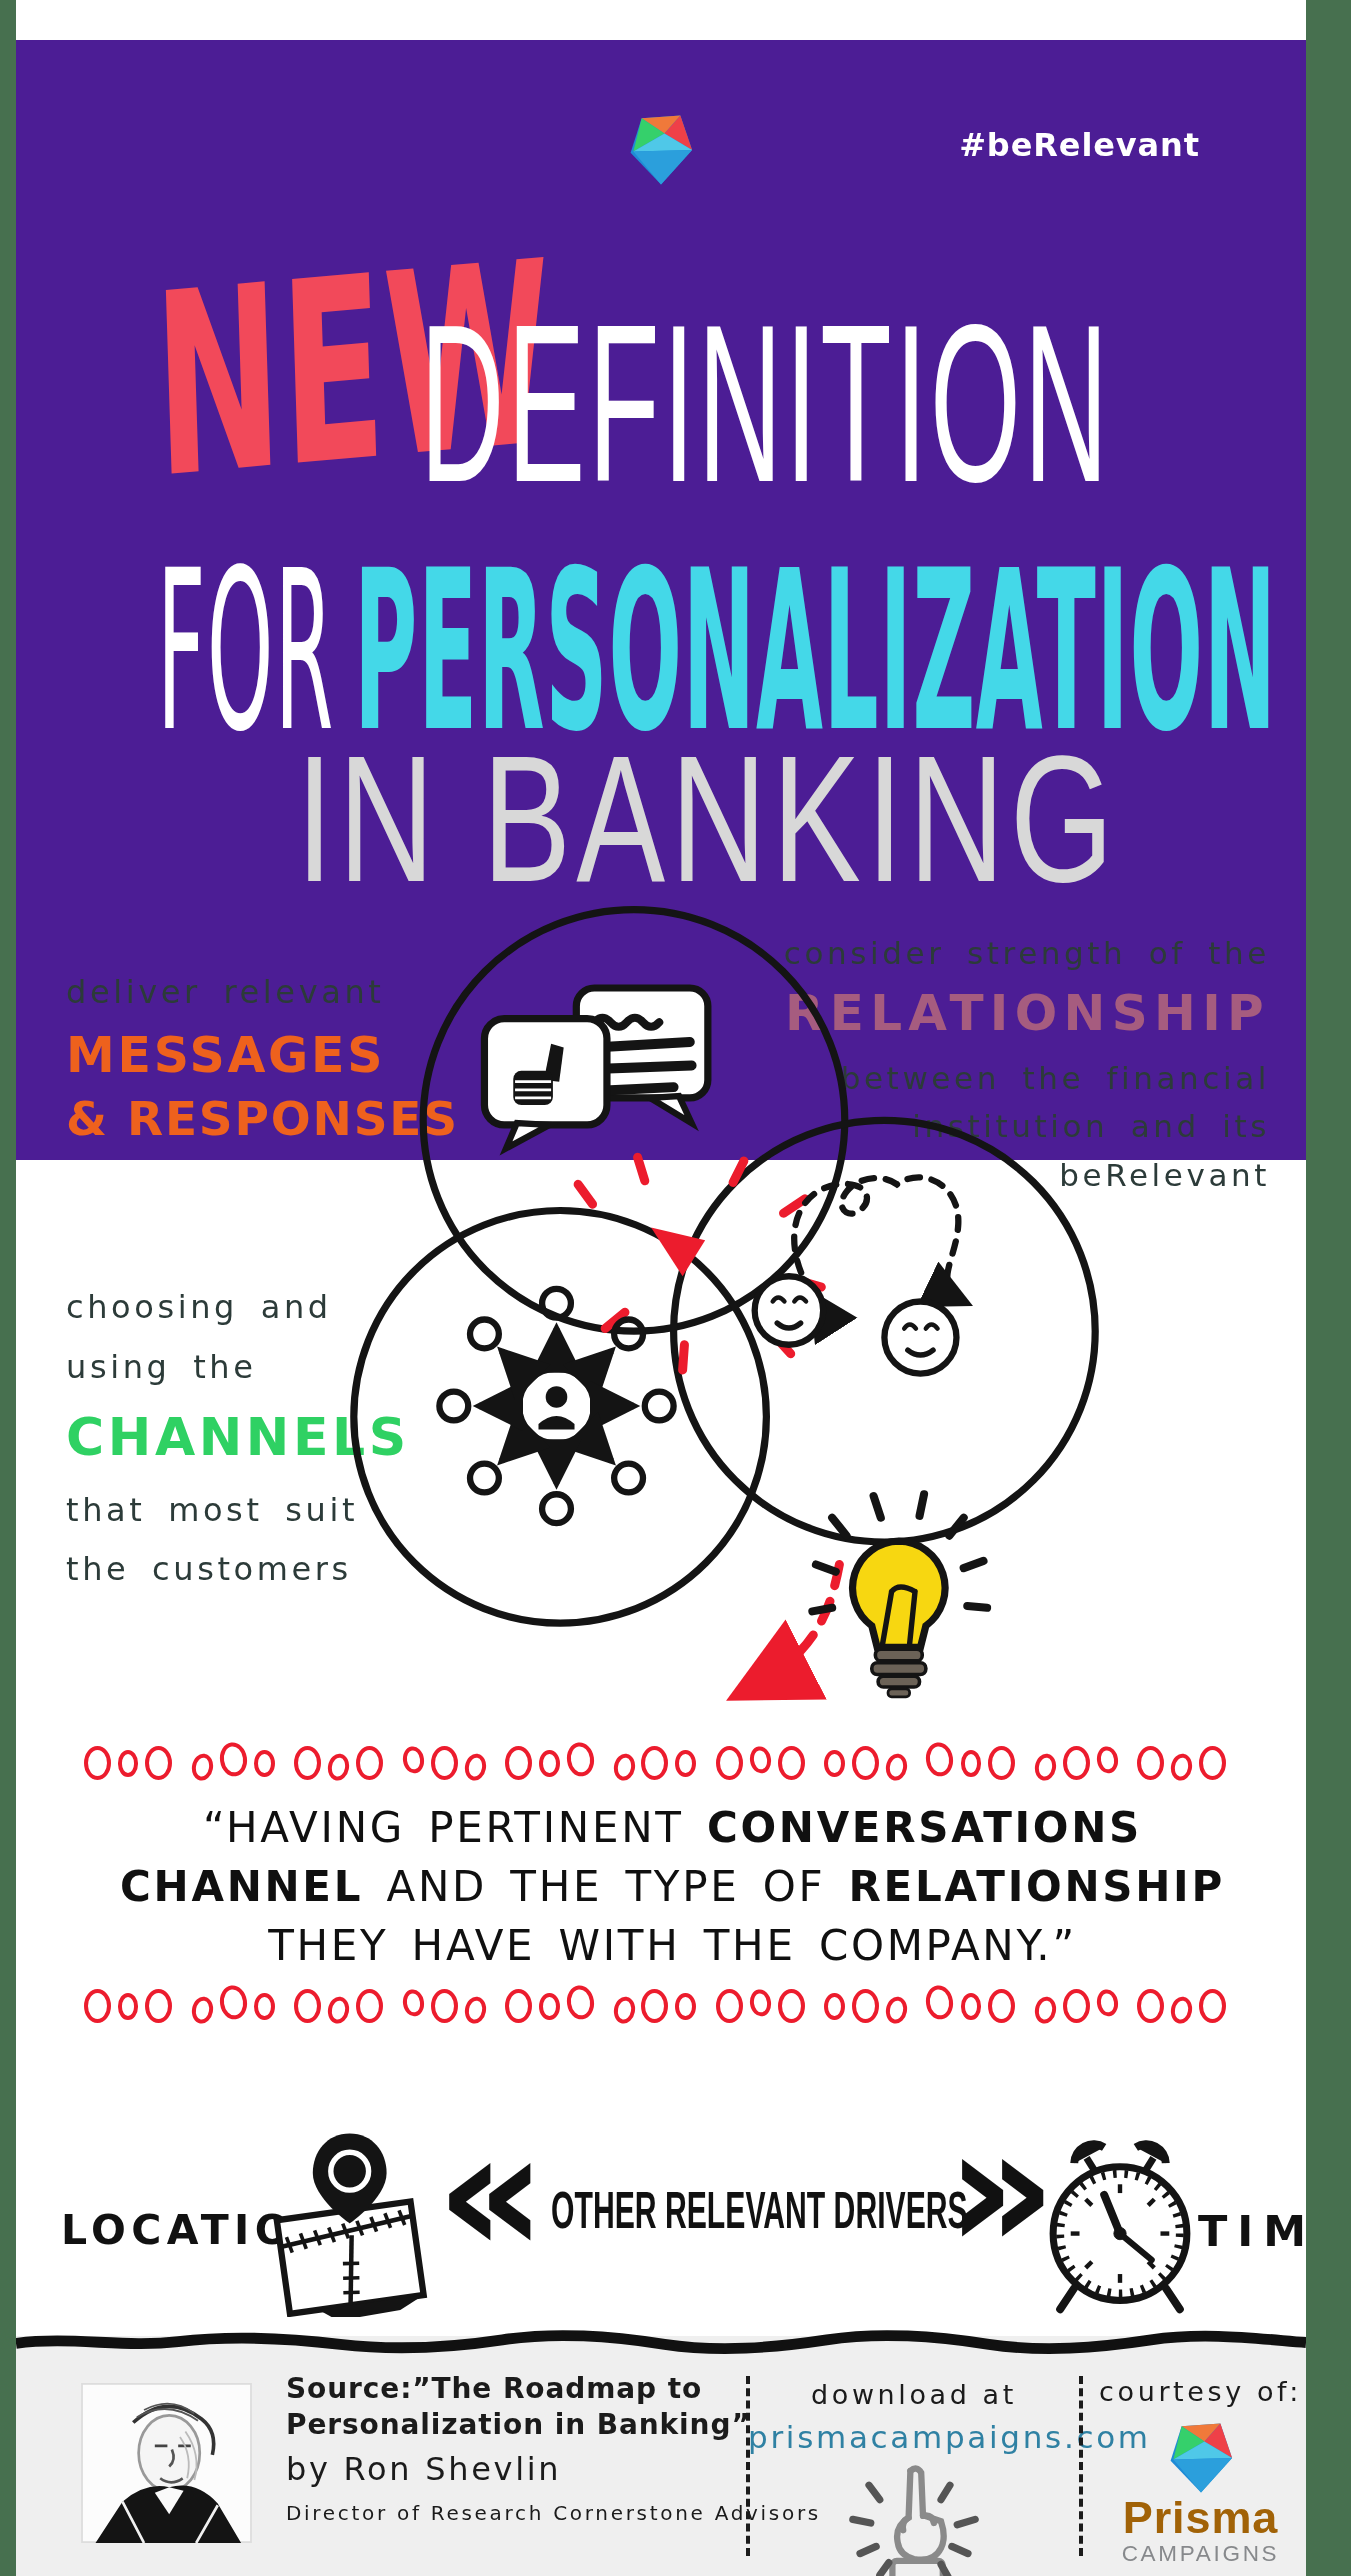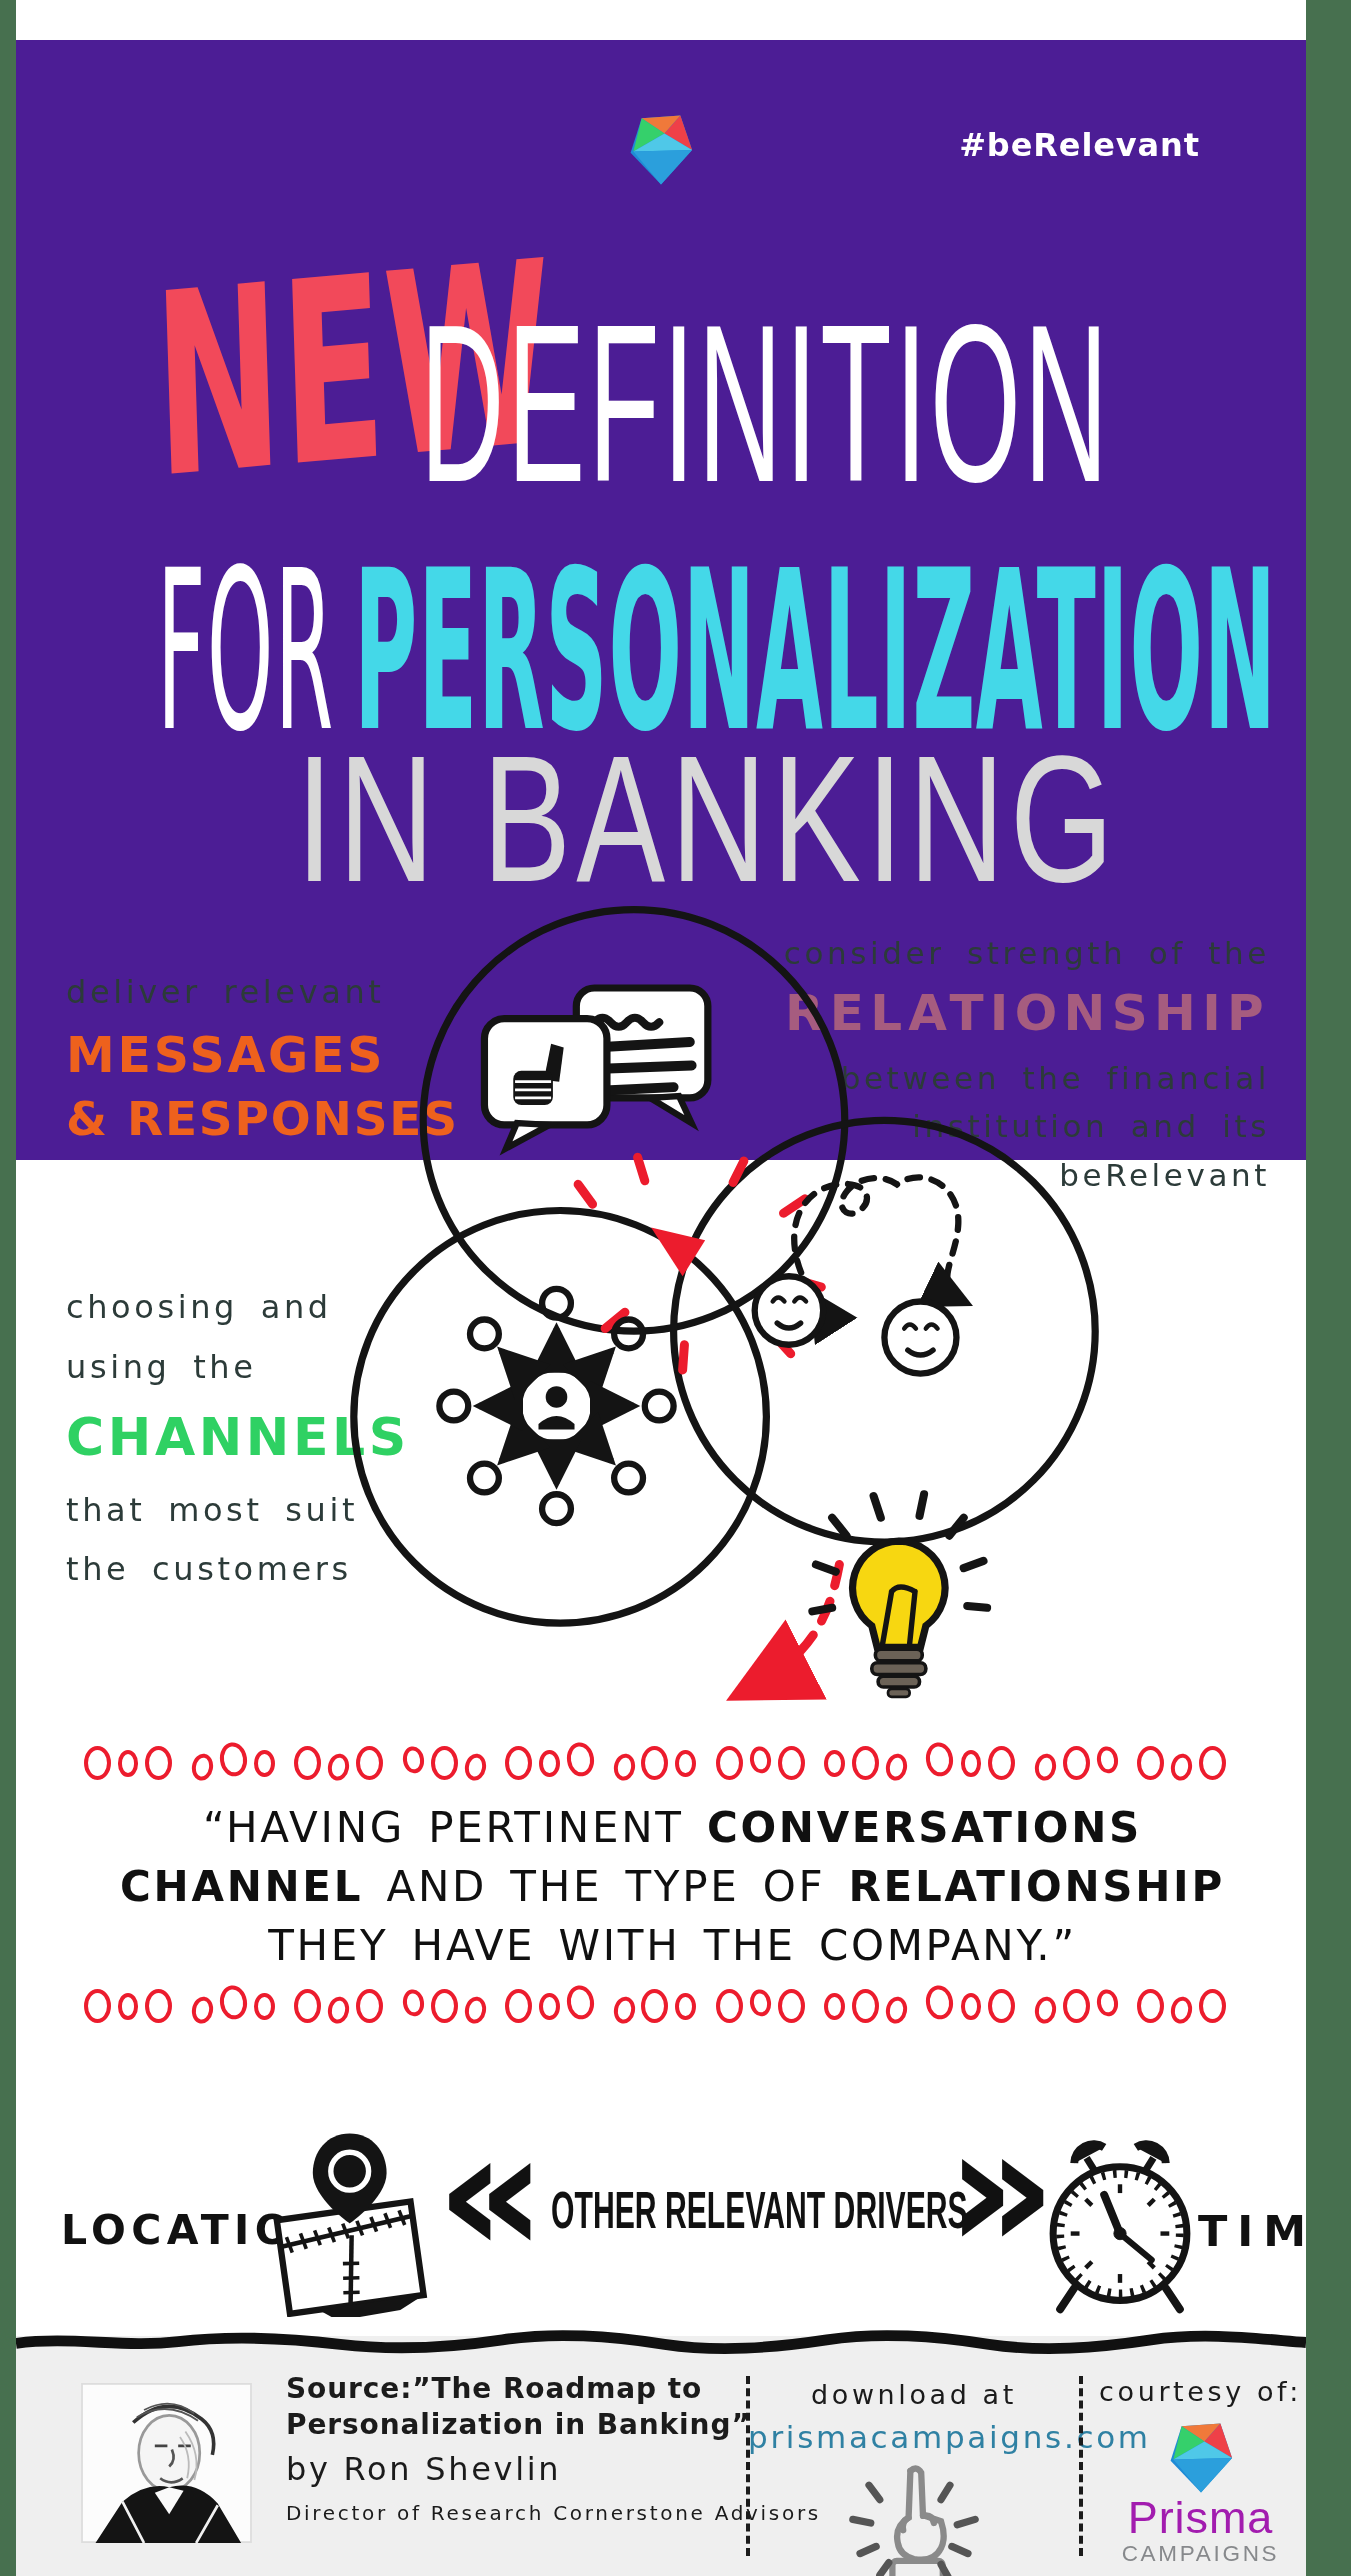--- a/index.html
+++ b/index.html
@@ -69,21 +69,21 @@
   .f-div{position:absolute;top:40px;height:180px;border-left:4.5px dashed #1b1b1b;}
   .f-div1{left:730px;}
   .f-div2{left:1063px;}
   .f-dl{position:absolute;left:732px;top:43px;width:332px;text-align:center;color:#1b1b1b;}
   .f-dl .lbl{font-size:27px;letter-spacing:3.6px;}
   .f-dl .lnk{font-size:31px;letter-spacing:2.7px;color:#2f81a3;margin-top:9px;cursor:pointer;}
   .f-hand{width:162px;height:126px;margin-top:5.4px;}
   .f-co{position:absolute;left:1079px;top:40px;width:211px;text-align:center;color:#1b1b1b;}
   .f-co .lbl{font-size:27px;letter-spacing:3.6px;}
   .f-co .gemwrap{margin-top:10.8px;height:76px;}
-  .f-co .brand{font-size:45px;font-weight:normal;color:#a21caf;letter-spacing:0.9px;line-height:47px;font-family:"Liberation Sans",sans-serif;}
+  .f-co .brand{font-size:45px;font-weight:bold;color:#a16207;letter-spacing:0.9px;line-height:47px;font-family:"Liberation Sans",sans-serif;}
   .f-co .sub{font-size:22.5px;color:#87898c;letter-spacing:2.7px;font-family:"Liberation Sans",sans-serif;}
 </style>
 </head>
 <body>
 
 <div class="sheet">
 
   <div class="hdr">
     <svg class="gem" viewBox="0 0 100 110">
       <polygon points="22,12 78,8 95,58 50,108 6,62" fill="#1f8bd6"></polygon>

